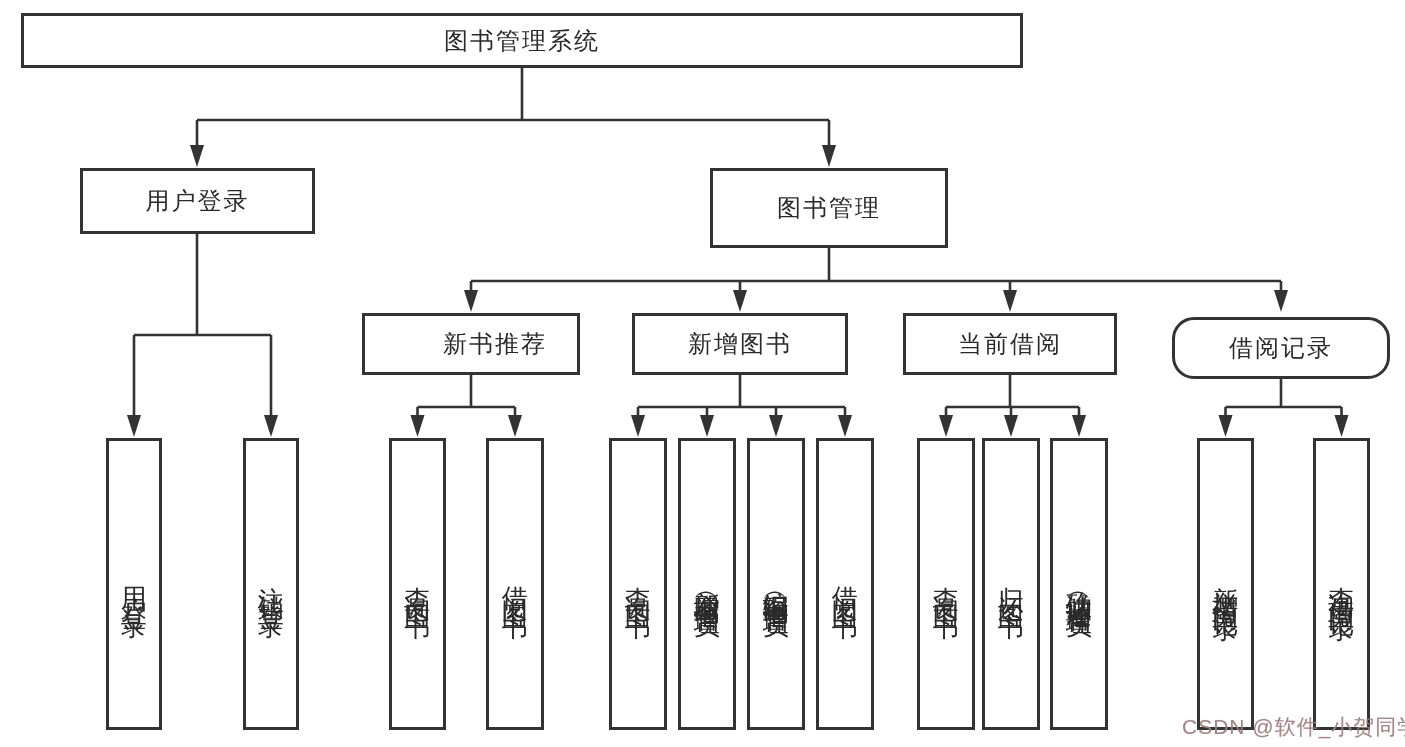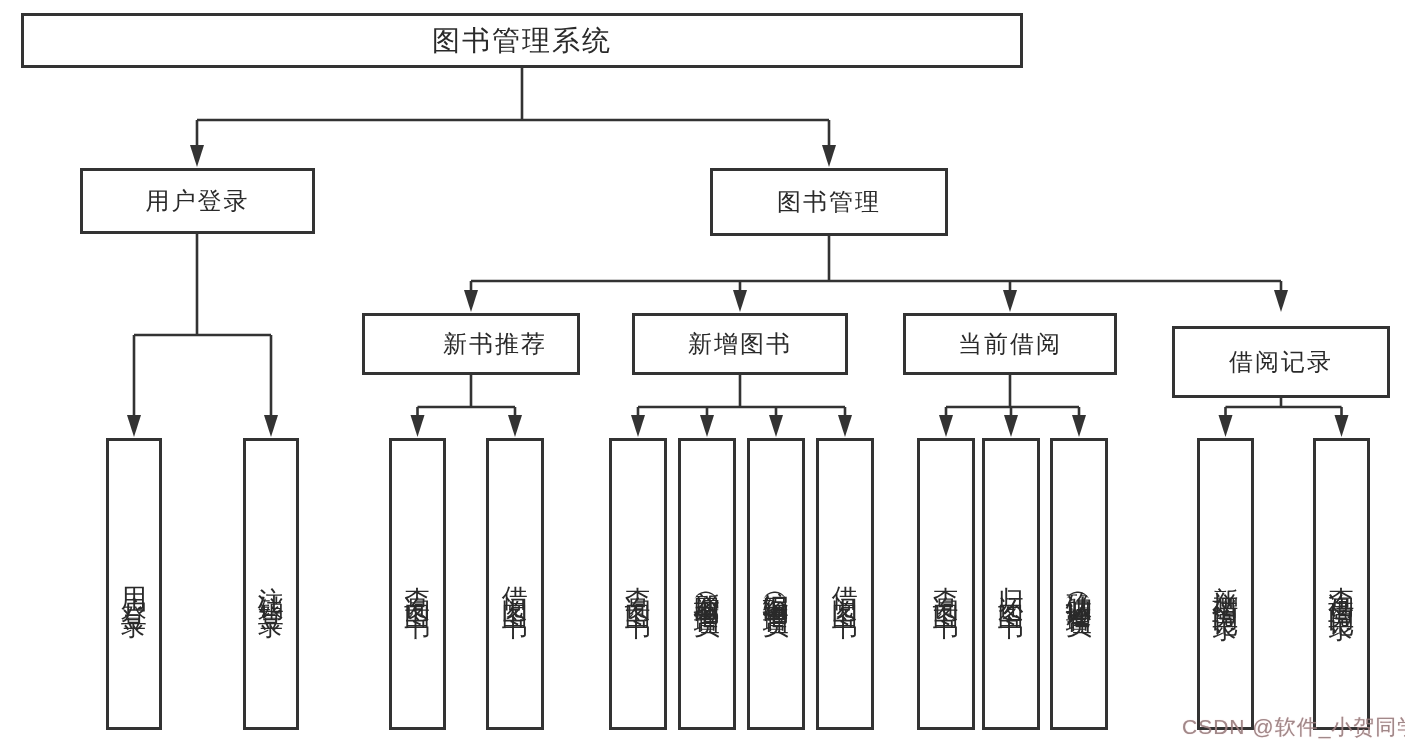--- a/index.html
+++ b/index.html
@@ -34,21 +34,21 @@
     justify-content: center;
     color: #2a2a2a;
     z-index: 2;
   }
   .h-node {
     font-size: 24px;
     letter-spacing: 2px;
     white-space: nowrap;
   }
   .root-node {
-    font-size: 28px;
+    font-size: 24px;
   }
   .leaf span {
     writing-mode: vertical-lr;
     text-orientation: mixed;
     font-size: 26px;
     letter-spacing: 9px;
     line-height: 1.1;
     white-space: nowrap;
   }
   .leaf.medium span { letter-spacing: 6px; }
@@ -103,34 +103,34 @@
     <polygon points="1334.5,415 1348.5,415 1341.5,437" fill="#333333"></polygon>
   </svg>
 
   <div class="node h-node root-node" style="left:21px; top:13px; width:1002px; height:55px;">
     <span>图书管理系统</span>
   </div>
 
   <div class="node h-node" style="left:80px; top:168px; width:235px; height:66px;">
     <span>用户登录</span>
   </div>
-  <div class="node h-node" style="left:710px; top:168px; width:238px; height:68px;">
+  <div class="node h-node" style="left:710px; top:168px; width:238px; height:80px;">
     <span>图书管理</span>
   </div>
 
   <div class="node h-node" style="left:362px; top:313px; width:218px; height:62px;padding-left:48px;">
     <span>新书推荐</span>
   </div>
   <div class="node h-node" style="left:632px; top:313px; width:216px; height:62px;">
     <span>新增图书</span>
   </div>
   <div class="node h-node" style="left:903px; top:313px; width:214px; height:62px;align-items:center;">
     <span>当前借阅</span>
   </div>
-  <div class="node h-node" style="left:1172px; top:326px; width:218px; height:72px;">
+  <div class="node h-node" style="left:1172px; top:317px; width:218px; height:62px;border-radius:22px;">
     <span>借阅记录</span>
   </div>
 
   <div class="node leaf" style="left:106px; top:438px; width:56px; height:292px;">
     <span>用户登录</span>
   </div>
   <div class="node leaf" style="left:243px; top:438px; width:56px; height:292px;">
     <span>注销登录</span>
   </div>
 

